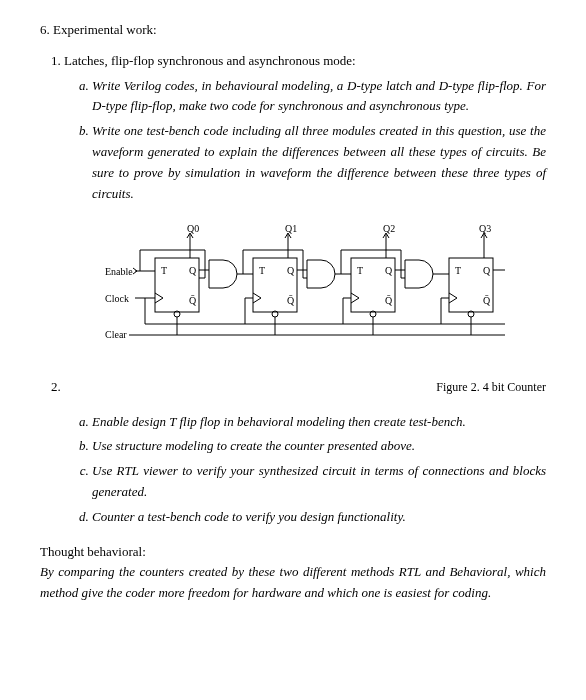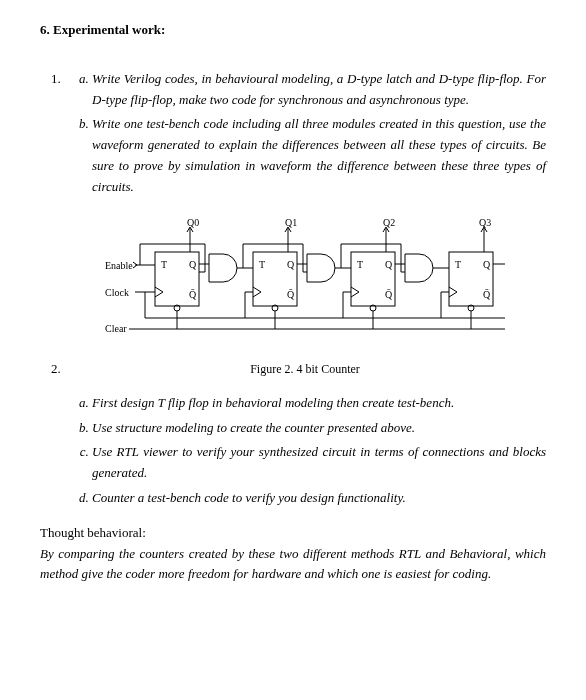--- a/index.html
+++ b/index.html
@@ -7,22 +7,22 @@
       font-size: 13px;
       color: #000;
       background: #fff;
       width: 586px;
       margin: 0;
       padding: 20px 40px;
       box-sizing: border-box;
       line-height: 1.6;
     }
     .section-title {
-      font-weight: bold;
-      margin-bottom: 28px;
+      font-weight: normal;
+      margin-bottom: 10px;
     }
     ol.num {
       padding-left: 24px;
       margin: 6px 0;
     }
     ol.num > li {
       margin-bottom: 14px;
       text-align: justify;
     }
     ol.alpha {
@@ -34,40 +34,42 @@
       margin-bottom: 4px;
       text-align: justify;
       font-style: italic;
     }
     .figure {
       text-align: center;
       margin: 14px auto;
     }
     .caption {
       font-size: 12px;
-      margin-top: 8px;
+      margin-top: 20px;
+      text-align: right;
     }
     .thought-title {
       margin-top: 14px;
     }
     svg {
       display: block;
       margin: 0 auto;
     }
   </style>
 </head>
 <body>
 
 <div class="section-title">
   <span>6.</span>
   <span>Experimental work:</span>
 </div>
 
 <ol class="num">
   <li>
+    <span>Latches, flip-flop synchronous and asynchronous mode:</span>
     <ol class="alpha">
       <li>Write Verilog codes, in behavioural modeling, a D-type latch and D-type flip-flop. For D-type flip-flop, make two code for synchronous and asynchronous type.</li>
       <li>Write one test-bench code including all three modules created in this question, use the waveform generated to explain the differences between all these types of circuits. Be sure to prove by simulation in waveform the difference between these three types of circuits.</li>
     </ol>
   </li>
 
   <li>
 
     <div class="figure">
       <svg width="420" height="140">
@@ -172,21 +174,21 @@
           <line x1="338" y1="56" x2="354" y2="56"></line>
           <line x1="398" y1="52" x2="410" y2="52"></line>
 
           <polyline points="38,50 42,53 38,56"></polyline>
         </g>
       </svg>
       <div class="caption">Figure 2. 4 bit Counter</div>
     </div>
 
     <ol class="alpha">
-      <li>First design T flip flop in behavioral modeling then create test-bench.</li>
+      <li>Enable design T flip flop in behavioral modeling then create test-bench.</li>
       <li>Use structure modeling to create the counter presented above.</li>
       <li>Use RTL viewer to verify your synthesized circuit in terms of connections and blocks generated.</li>
       <li>Counter a test-bench code to verify you design functionality.</li>
     </ol>
   </li>
 </ol>
 
 <div class="thought-title">Thought behavioral:</div>
 <div style="text-align:justify;font-style:italic;">By comparing the counters created by these two different methods RTL and Behavioral, which method give the coder more freedom for hardware and which one is easiest for coding.</div>
 

